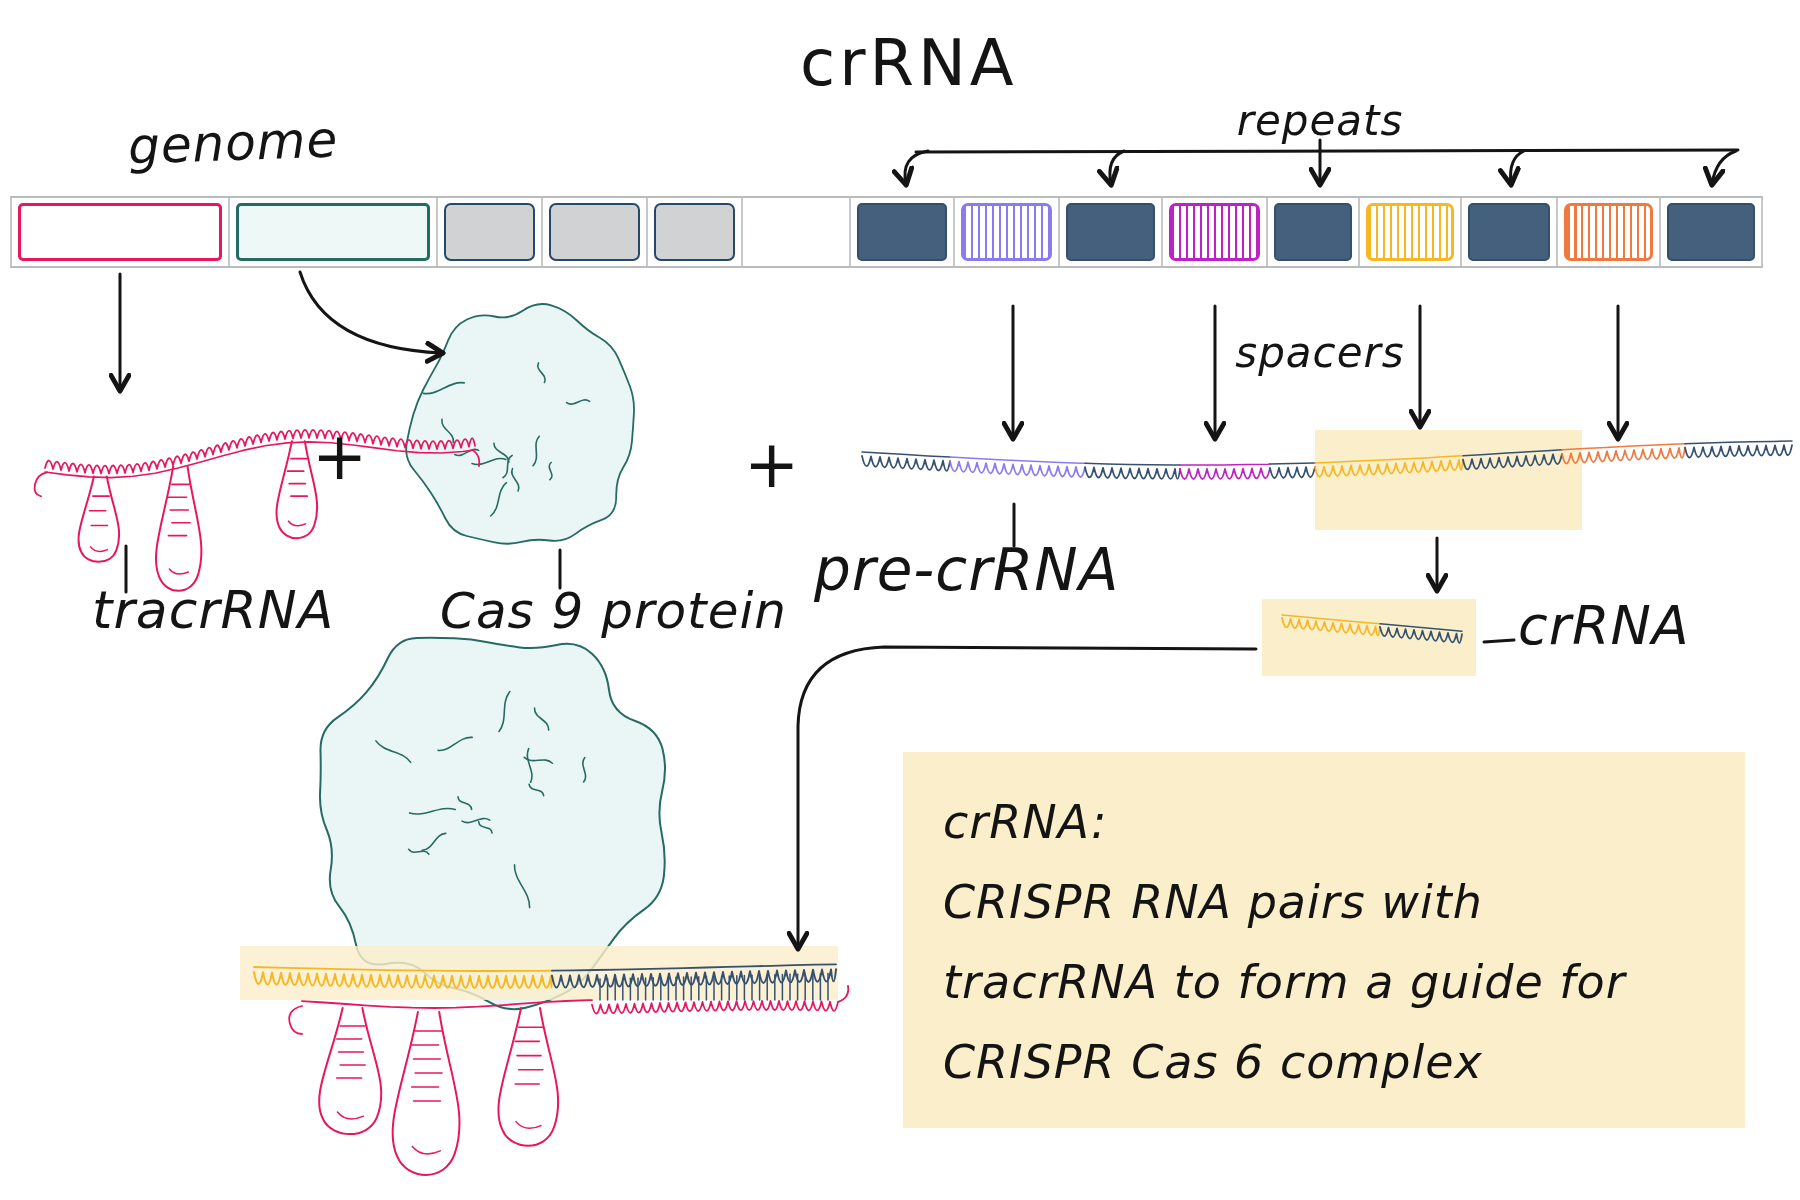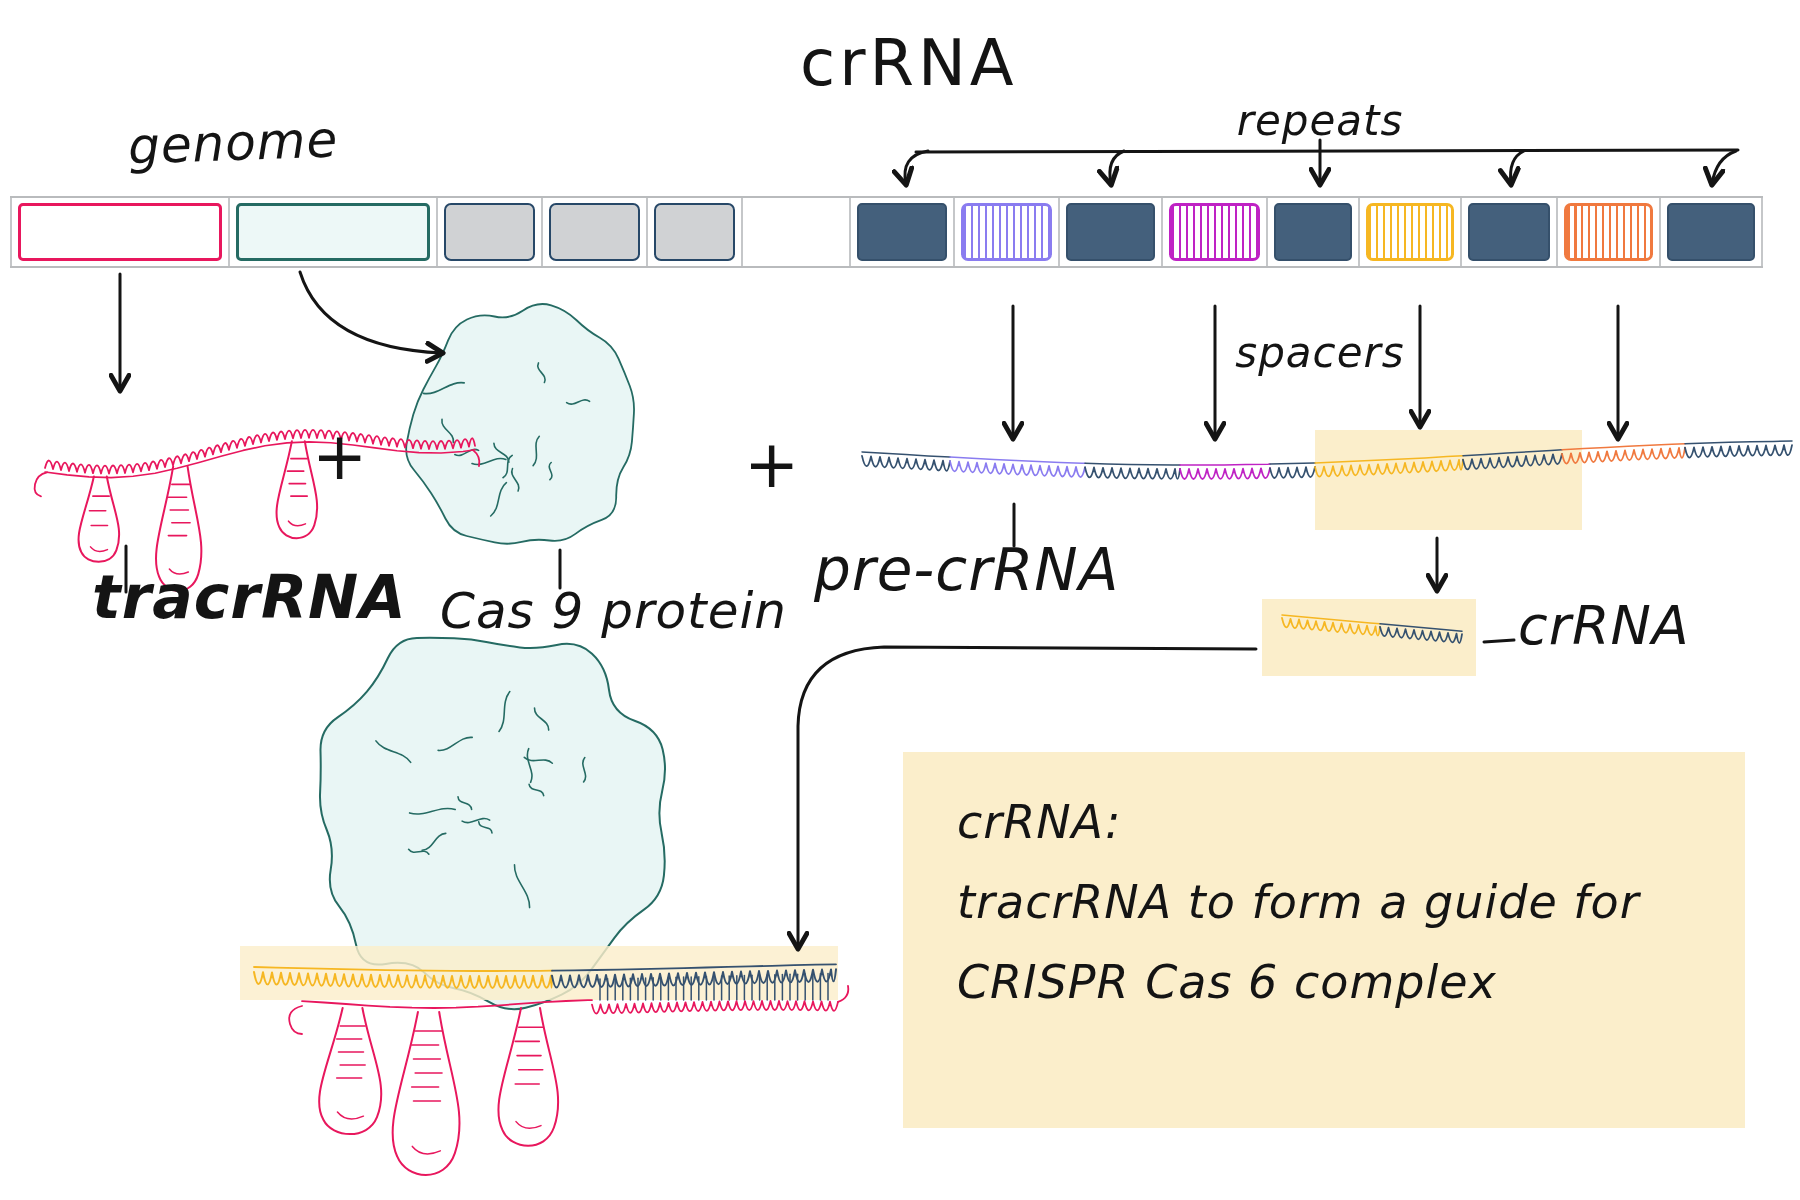--- a/index.html
+++ b/index.html
@@ -22,33 +22,34 @@
   .solid-navy{background:var(--navy);border:2px solid #35506b;}
   .striped-purple{border:3px solid var(--purple);border-radius:7px;
     background:repeating-linear-gradient(90deg,var(--purple) 0 2.5px,#fff 2.5px 7px);}
   .striped-magenta{border:3px solid var(--magenta);border-radius:7px;
     background:repeating-linear-gradient(90deg,var(--magenta) 0 2.5px,#fff 2.5px 7px);}
   .striped-yellow{border:3px solid var(--yellow);border-radius:7px;
     background:repeating-linear-gradient(90deg,var(--yellow) 0 2.5px,#fff 2.5px 7px);}
   .striped-orange{border:3px solid var(--orange);border-radius:7px;
     background:repeating-linear-gradient(90deg,var(--orange) 0 2.5px,#fff 2.5px 7px);}
   .infobox{position:absolute;left:903px;top:752px;width:842px;height:376px;z-index:1;
-    background:var(--highlight,#fbeecb);box-sizing:border-box;padding:30px 0 0 54px;}
+    background:var(--highlight,#fbeecb);box-sizing:border-box;padding:30px 0 0 40px;}
   .iline{font-size:46px;line-height:80px;font-style:italic;letter-spacing:1px;white-space:nowrap;}
 </style>
 </head>
 <body>
 
 <div class="canvas">
 
   <div class="hl" style="left:1315px;top:430px;width:267px;height:100px;"></div>
   <div class="hl" style="left:1262px;top:599px;width:214px;height:77px;"></div>
 
   <div class="infobox">
     <div class="iline">crRNA:</div>
+    <div class="iline">CRISPR RNA pairs with</div>
     <div class="iline">tracrRNA to form a guide for</div>
     <div class="iline">CRISPR Cas 6 complex</div>
   </div>
 
   <div class="genome-track" id="genome-track">
       <div class="gcell" style="width: 220px;">
         <div class="gbox outline-pink"></div>
       </div>
       <div class="gcell" style="width: 208px;">
         <div class="gbox fill-teal"></div>
@@ -270,19 +271,19 @@
         <path d="M 1437 538 L 1437 590" fill="none" stroke="#141414" stroke-width="3" stroke-linecap="round" stroke-linejoin="round" marker-end="url(#ah)"></path>
         <path d="M 1256 649 L 884 647 Q 800 650 798 726 L 798 948" fill="none" stroke="#141414" stroke-width="3" stroke-linecap="round" stroke-linejoin="round" marker-end="url(#ah)"></path>
         <path d="M 1484 642 L 1514 640" fill="none" stroke="#141414" stroke-width="3" stroke-linecap="round" stroke-linejoin="round"></path>
       </g>
   </svg>
 
   <div class="lbl title" style="left:800px;top:26px;font-size:64px;">crRNA</div>
   <div class="lbl" style="left:128px;top:114px;font-size:50px;transform:rotate(-2deg);">genome</div>
   <div class="lbl" style="left:1230px;top:328px;width:180px;text-align:center;font-size:42px;">spacers</div>
   <div class="lbl" style="left:1230px;top:96px;width:180px;text-align:center;font-size:42px;">repeats</div>
-  <div class="lbl" style="left:92px;top:562px;font-size:60px;font-weight:bold;">tracrRNA</div>
+  <div class="lbl" style="left:92px;top:580px;font-size:52px;">tracrRNA</div>
   <div class="lbl" style="left:440px;top:582px;font-size:50px;">Cas 9 protein</div>
   <div class="lbl" style="left:798px;top:536px;font-size:58px;margin-left:16px;">pre-crRNA</div>
   <div class="lbl" style="left:1518px;top:594px;font-size:54px;">crRNA</div>
   <div class="lbl plus" style="left:312px;top:418px;font-size:66px;">+</div>
   <div class="lbl plus" style="left:744px;top:426px;font-size:66px;">+</div>
 </div>
 
 </body></html>

